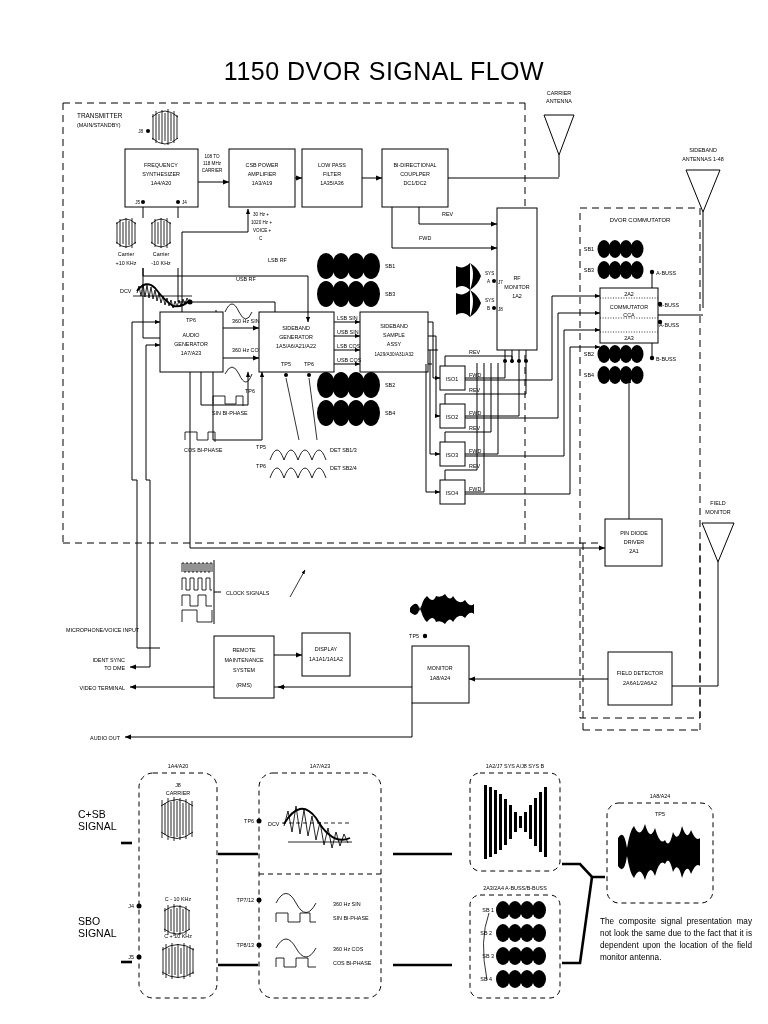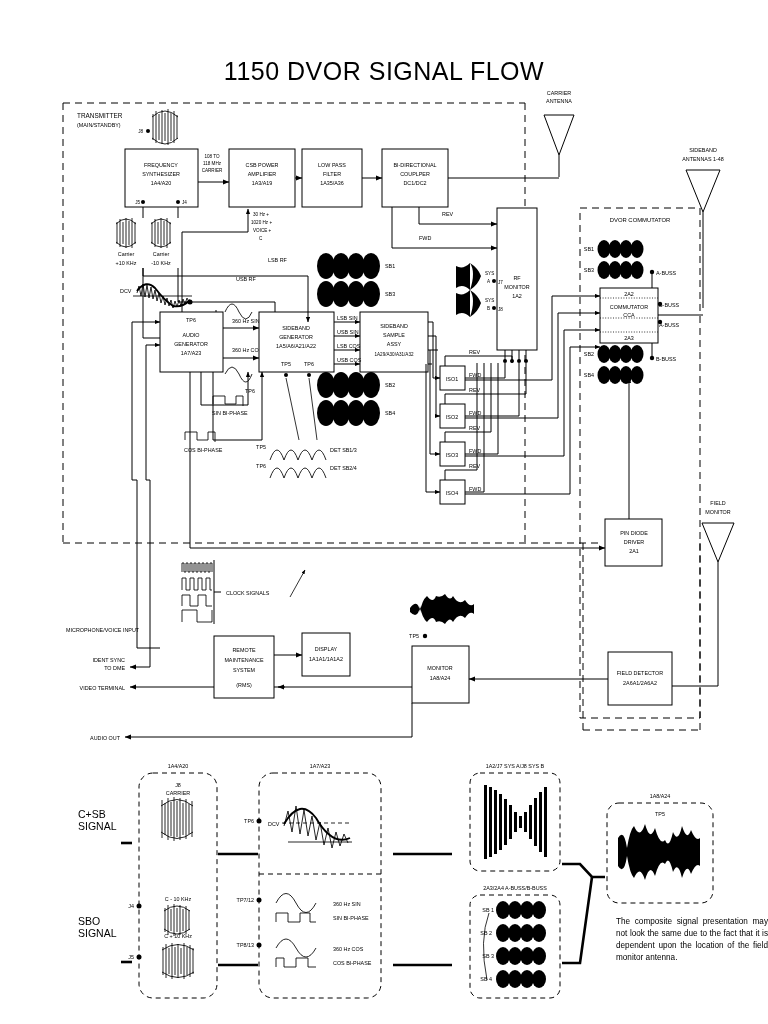--- a/index.html
+++ b/index.html
@@ -568,15 +568,15 @@
   <g>
     <path class="blob" d="M618,838 Q624,828 627,848 Q630,830 634,826 L634,878 Q630,874 627,856 Q624,876 618,866 Z"></path>
     <path class="blob" d="M634,826 Q640,840 645,824 Q650,842 655,828 L655,876 Q650,862 645,880 Q640,864 634,878 Z"></path>
     <path class="blob" d="M655,828 Q660,846 665,840 Q669,850 673,832 L673,872 Q669,854 665,864 Q660,858 655,876 Z"></path>
     <path class="blob" d="M673,832 Q678,844 682,826 Q687,842 691,830 L691,874 Q687,862 682,878 Q678,860 673,872 Z"></path>
     <path class="blob" d="M691,830 Q696,842 700,838 L700,866 Q696,862 691,874 Z"></path>
   </g>
 </svg>
 
 <div style="position:absolute;left:600px;top:916px;width:152px;font-size:8.2px;
-            line-height:12px;text-align:justify;margin-left:16px;">The composite signal presentation may not look the same due to the fact that it is dependent upon the location of the field monitor antenna.</div>
+            line-height:12px;text-align:justify;">The composite signal presentation may not look the same due to the fact that it is dependent upon the location of the field monitor antenna.</div>
 
 </div>
 
 </body></html>

